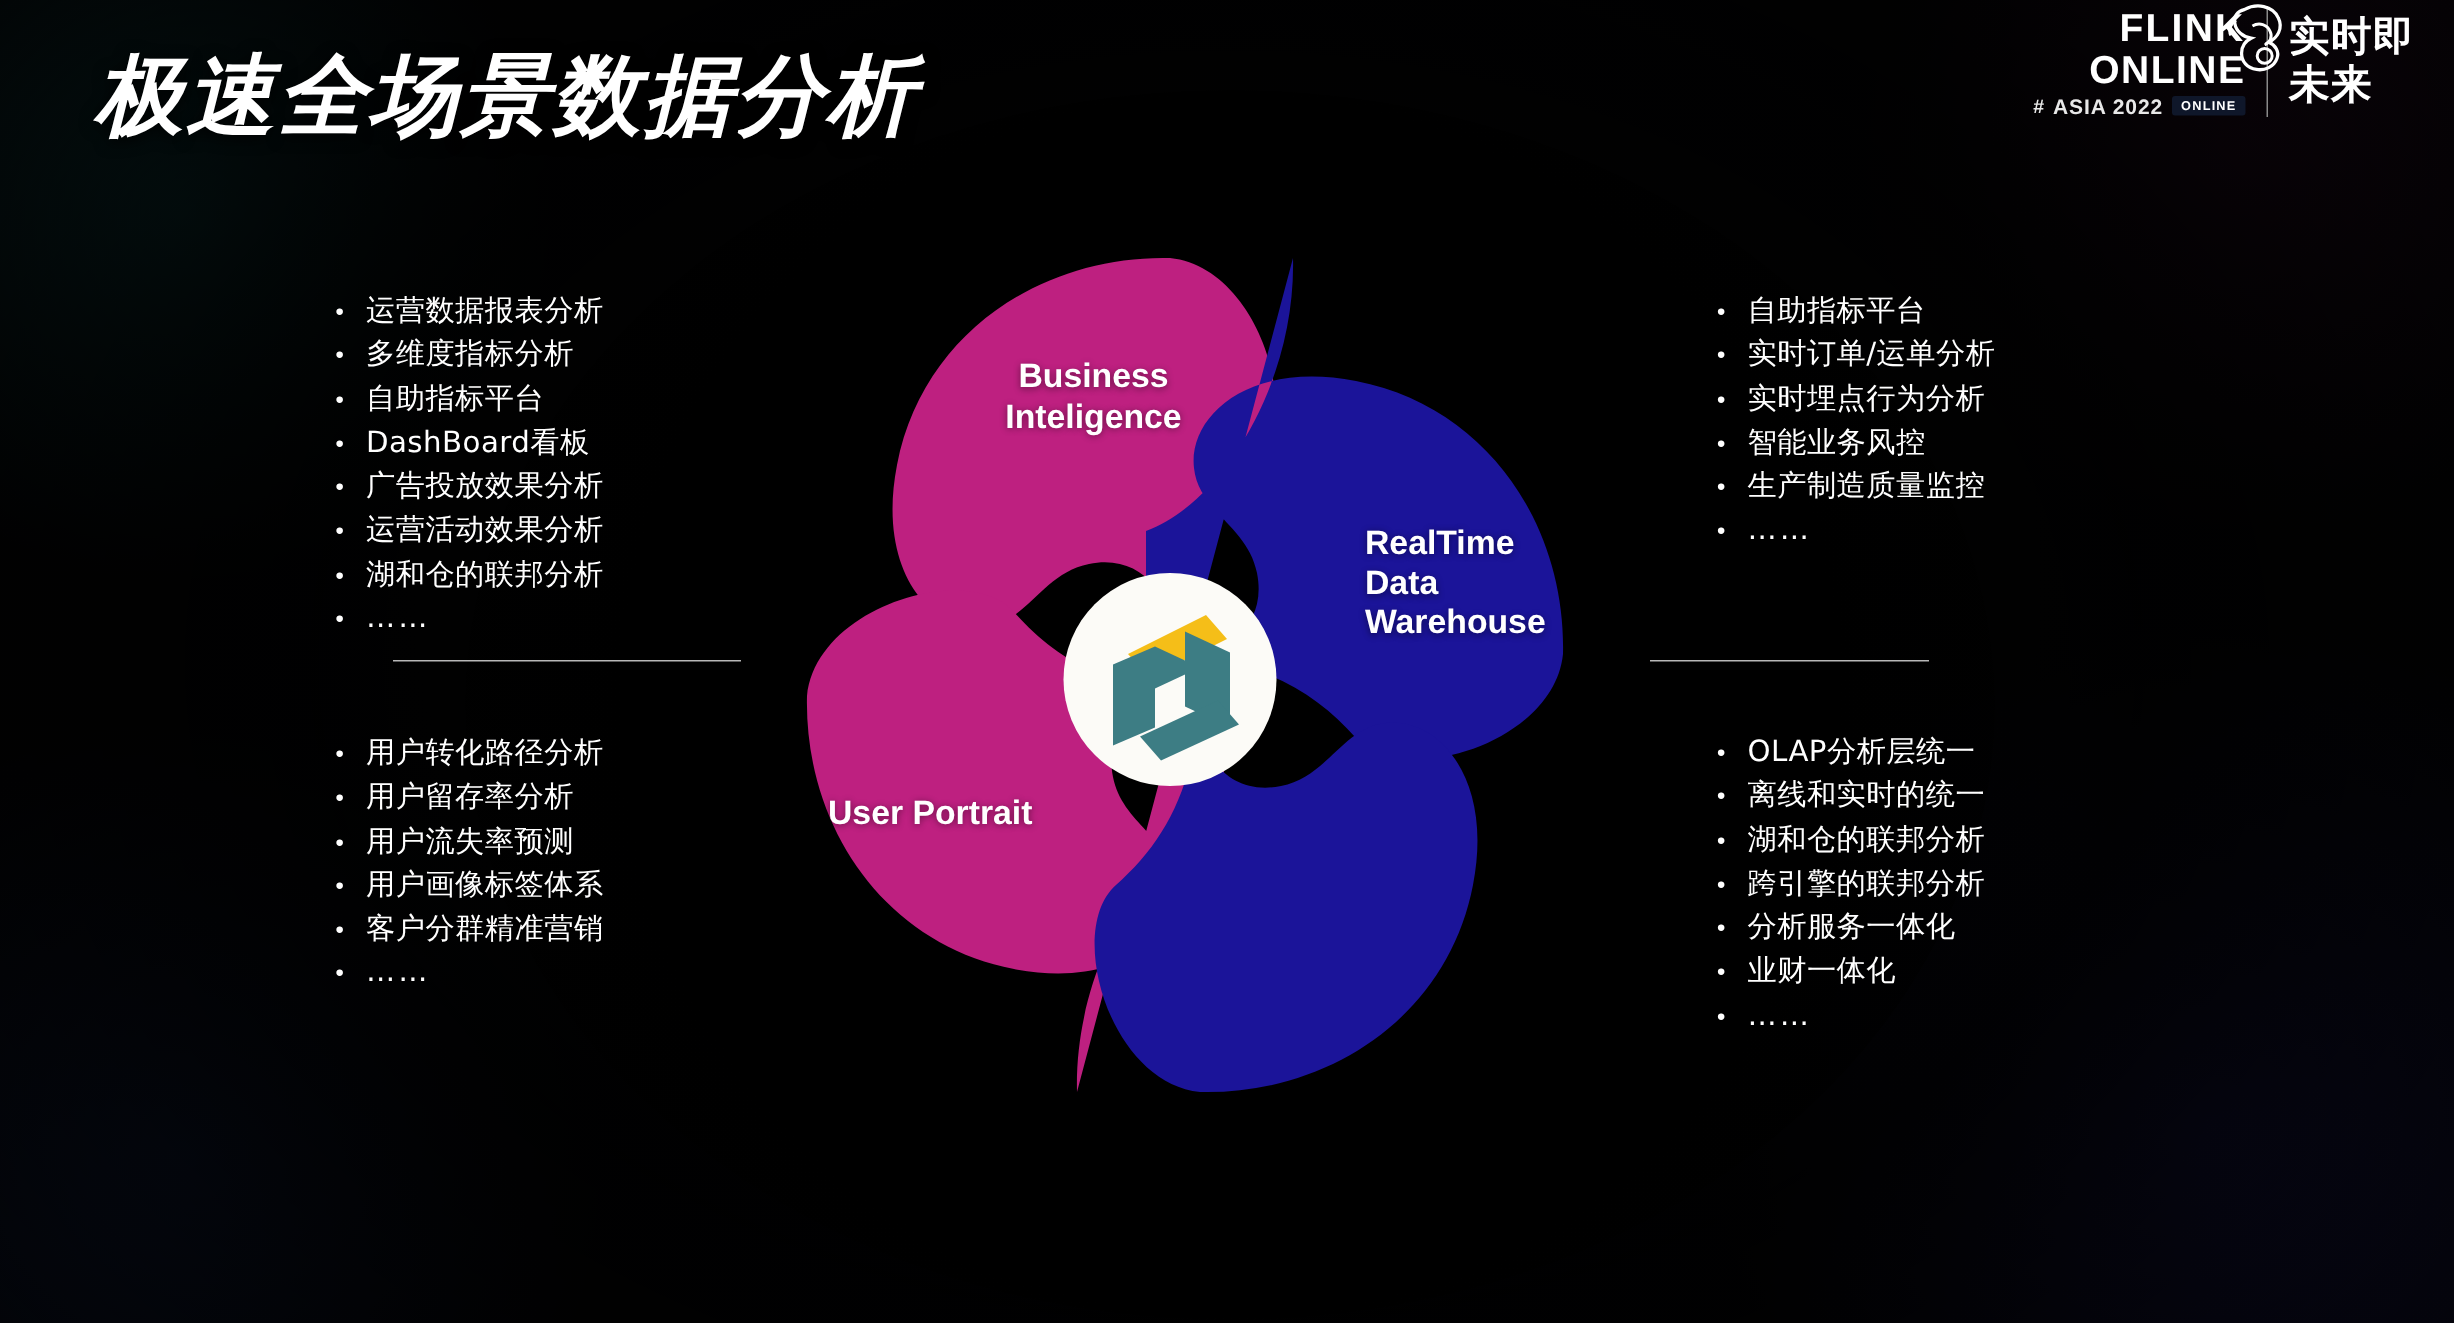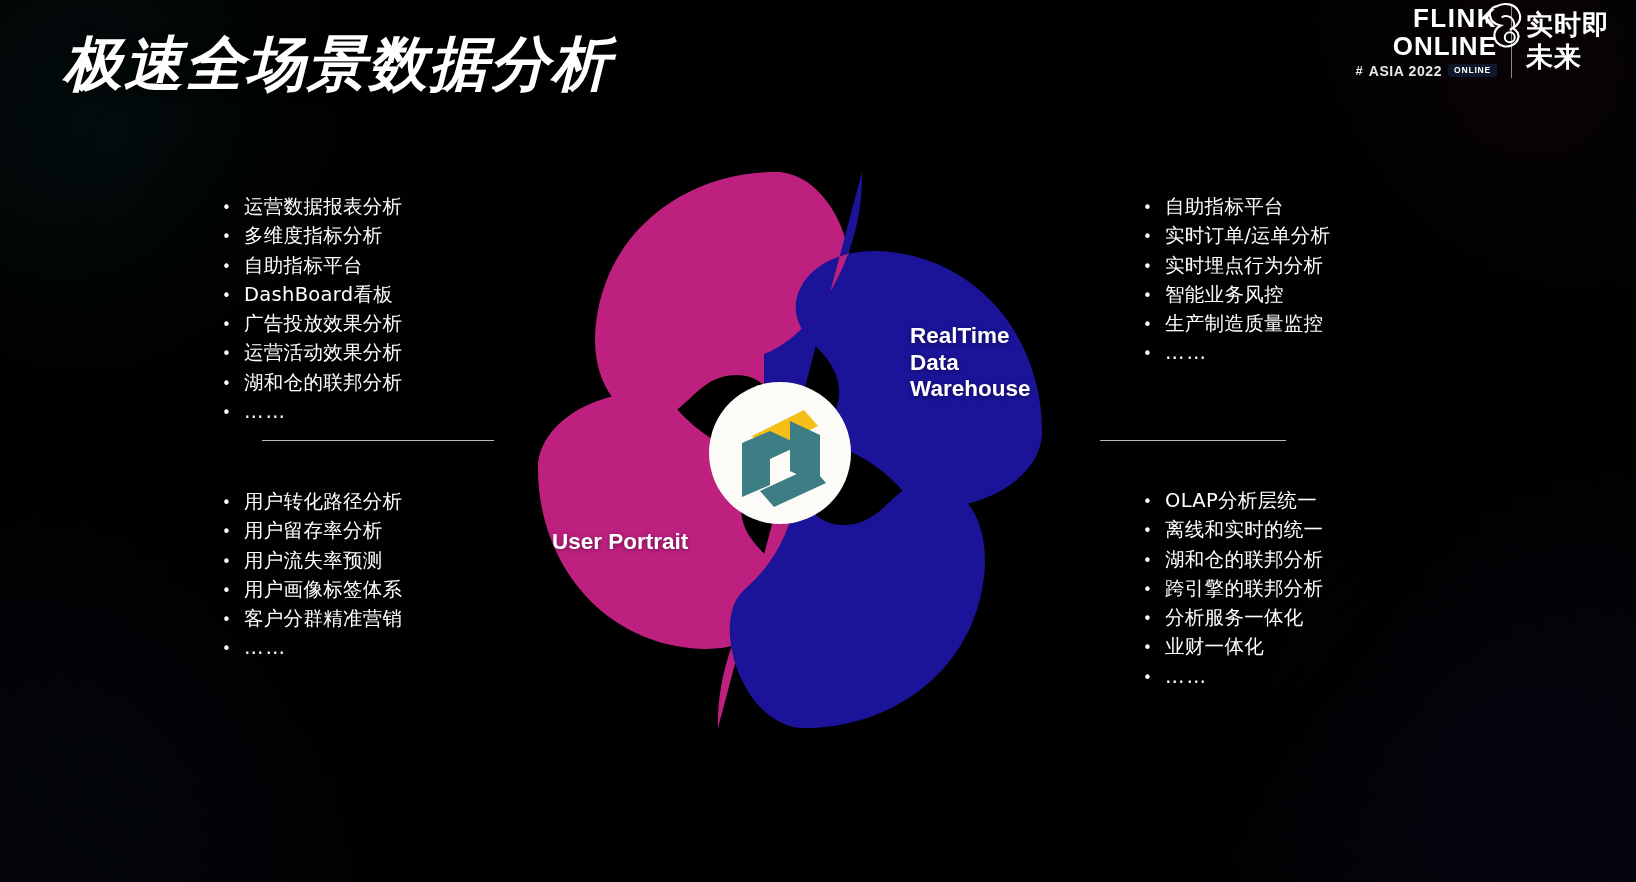--- a/index.html
+++ b/index.html
@@ -67,21 +67,21 @@
   .cn-logo{line-height:1.05;text-align:left;}
   .cn-l1,.cn-l2{font-size:27px;font-weight:700;color:#fff;letter-spacing:1px;
     font-family:"DejaVu Sans","Liberation Sans",sans-serif;}
   .cn-l2{margin-top:3px;}
 
   
   .pinwheel{position:absolute;left:480px;top:150px;width:620px;height:600px;z-index:12;}
   .petal-label{position:absolute;color:#fff;font-weight:700;line-height:1.18;
     text-shadow:0 1px 5px rgba(0,0,0,.45);z-index:14;pointer-events:none;}
   .lab-bi{left:629px;top:238px;width:200px;font-size:22.5px;text-align:center;}
-  .lab-rt{left:910px;top:323px;width:190px;font-size:22.5px;text-align:left;}
+  .lab-rt{left:910px;top:349px;width:190px;font-size:22.5px;text-align:left;}
   .lab-up{left:552px;top:529px;width:200px;font-size:22.5px;text-align:left;}
   .lab-ua{left:790px;top:608px;width:240px;font-size:22.5px;text-align:left;}
 
   .center-logo{position:absolute;left:708px;top:381px;width:144px;height:144px;z-index:16;}
 
   
   .list{position:absolute;z-index:18;}
   .list ul{list-style:none;margin:0;padding:0;}
   .list li{display:flex;align-items:baseline;color:#fff;font-size:19.5px;line-height:28.3px;
     font-family:"DejaVu Sans","Liberation Sans",sans-serif;white-space:nowrap;}
@@ -172,20 +172,21 @@
              C40 385 92 465 180 482 C252 496 292 458 288 424
              C285 395 252 385 246 354
              C239 319 267 300 292 300 Z" fill="#BE2080" transform="translate(16,14)"></path>
 
     <path d="M320 578 C405 580 485 528 502 440 C516 368 478 328 444 332
              C415 335 405 368 374 374 C339 381 320 353 320 328
              C320 300 320 300 320 300
              C320 370 298 410 264 440 C230 470 260 572 320 578 Z" fill="#1B1499"></path>
   </svg>
 
+  <div class="petal-label lab-bi">Business<br>Inteligence</div>
   <div class="petal-label lab-rt">RealTime<br>Data<br>Warehouse</div>
   <div class="petal-label lab-up">User Portrait</div>
 
   <svg class="center-logo" viewBox="0 0 144 144">
     <circle cx="72" cy="72" r="71" fill="#FCFBF7"></circle>
     <path d="M44 55 L96 29 L110 45 L58 71 Z" fill="#F5BE18"></path>
     <path d="M34 62 L62 50 L62 104 L34 116 Z" fill="#3D7D84"></path>
     <path d="M62 50 L92 64 L62 78 Z" fill="#3D7D84"></path>
     <path d="M82 40 L112 54 L112 104 L82 90 Z" fill="#3D7D84"></path>
     <path d="M52 110 L104 86 L118 102 L66 126 Z" fill="#3D7D84"></path>

